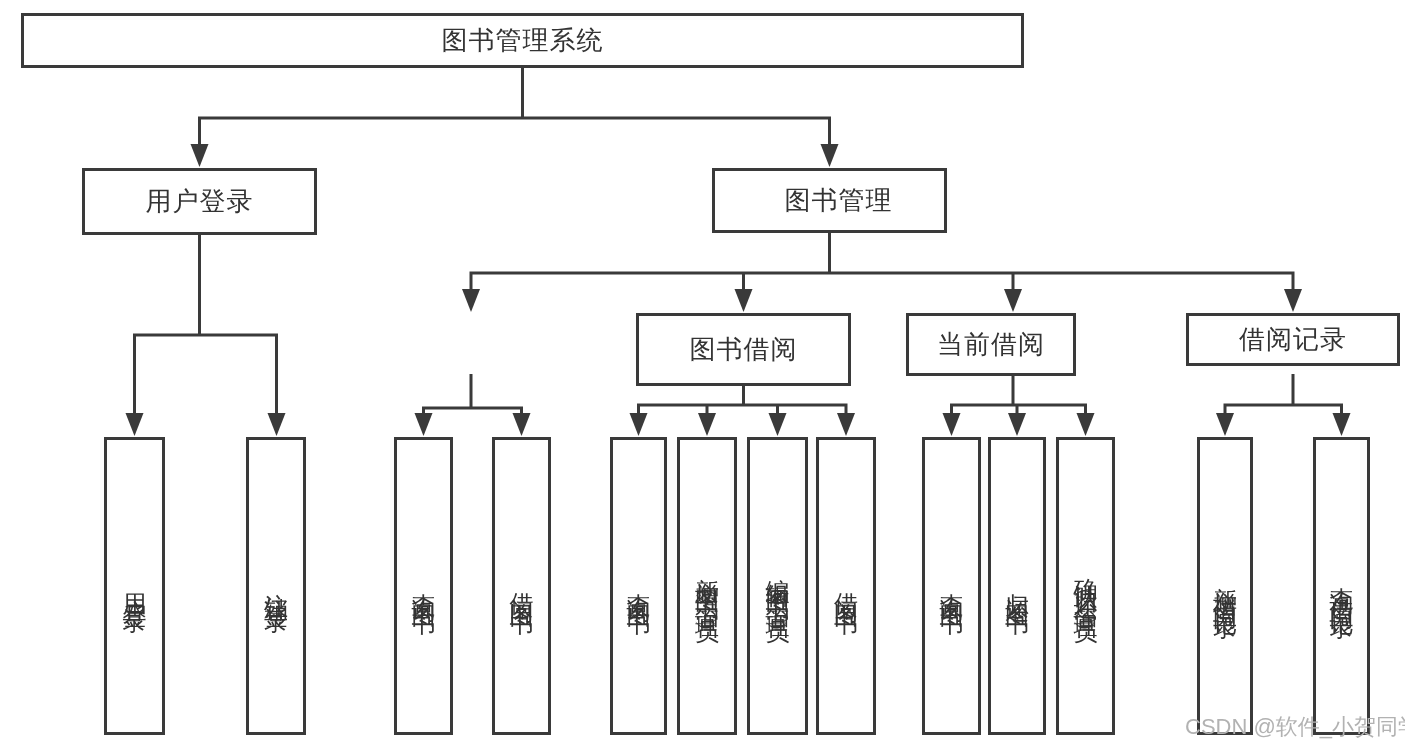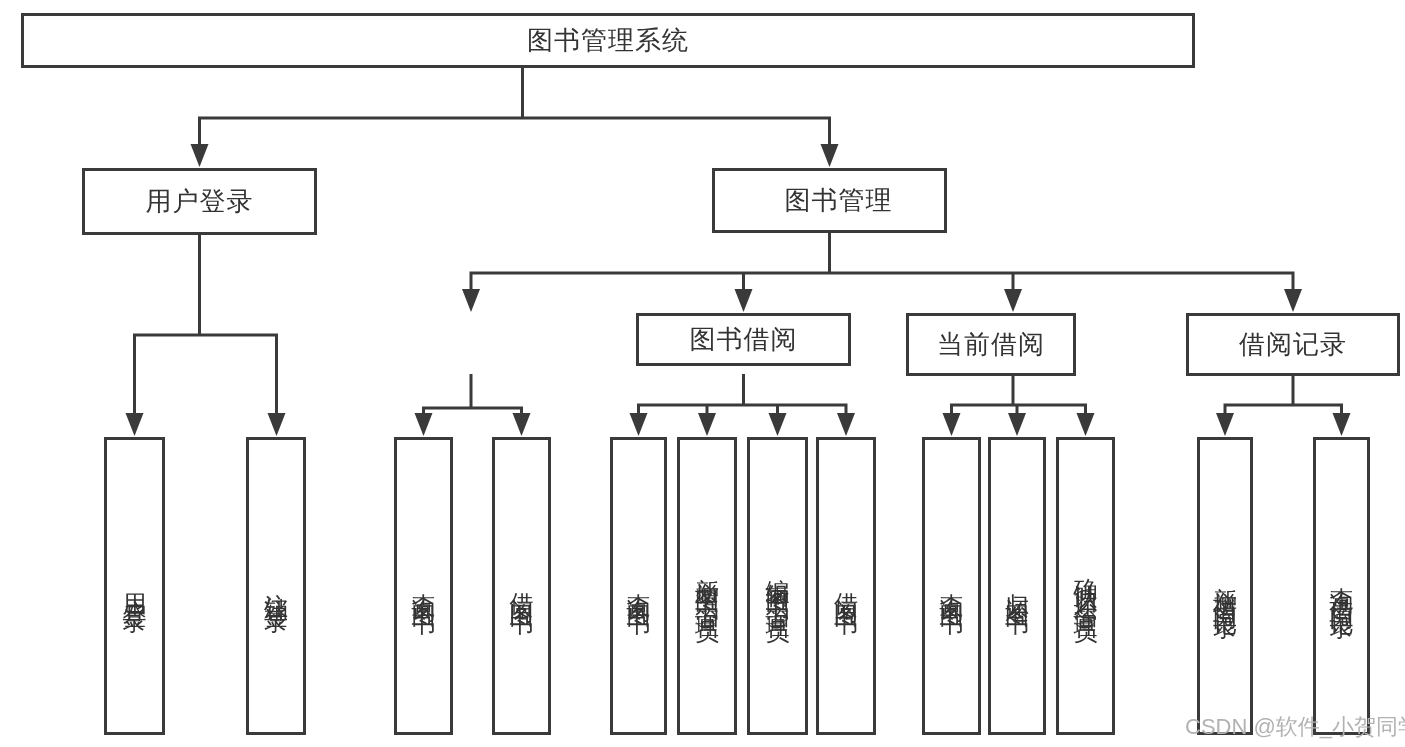--- a/index.html
+++ b/index.html
@@ -100,38 +100,38 @@
       <polygon points="768.5,413 786.5,413 777.5,436"></polygon>
       <polygon points="837,413 855,413 846,436"></polygon>
       <polygon points="942.5,413 960.5,413 951.5,436"></polygon>
       <polygon points="1008,413 1026,413 1017,436"></polygon>
       <polygon points="1076.5,413 1094.5,413 1085.5,436"></polygon>
       <polygon points="1216,413 1234,413 1225,436"></polygon>
       <polygon points="1332.5,413 1350.5,413 1341.5,436"></polygon>
     </g>
   </svg>
 
-  <div class="node h" style="left:21px; top:13px; width:1174px; height:55px;">
+  <div class="node h" style="left:21px; top:13px; width:1003px; height:55px;">
     <span>图书管理系统</span>
   </div>
 
   <div class="node h" style="left:82px; top:168px; width:235px; height:67px;">
     <span>用户登录</span>
   </div>
   <div class="node h" style="left:712px; top:168px; width:235px; height:65px;padding-left:18px;">
     <span>图书管理</span>
   </div>
 
-  <div class="node h" style="left:636px; top:313px; width:215px; height:53px;">
+  <div class="node h" style="left:636px; top:313px; width:215px; height:73px;">
     <span>图书借阅</span>
   </div>
   <div class="node h" style="left:906px; top:313px; width:170px; height:63px;">
     <span>当前借阅</span>
   </div>
-  <div class="node h" style="left:1186px; top:313px; width:214px; height:63px;">
+  <div class="node h" style="left:1186px; top:313px; width:214px; height:53px;">
     <span>借阅记录</span>
   </div>
 
   <div class="node v" style="left:104px; top:437px; width:61px; height:298px;">
     <span class="vtext">用户登录</span>
   </div>
   <div class="node v" style="left:246px; top:437px; width:60px; height:298px;">
     <span class="vtext">注销登录</span>
   </div>
 

